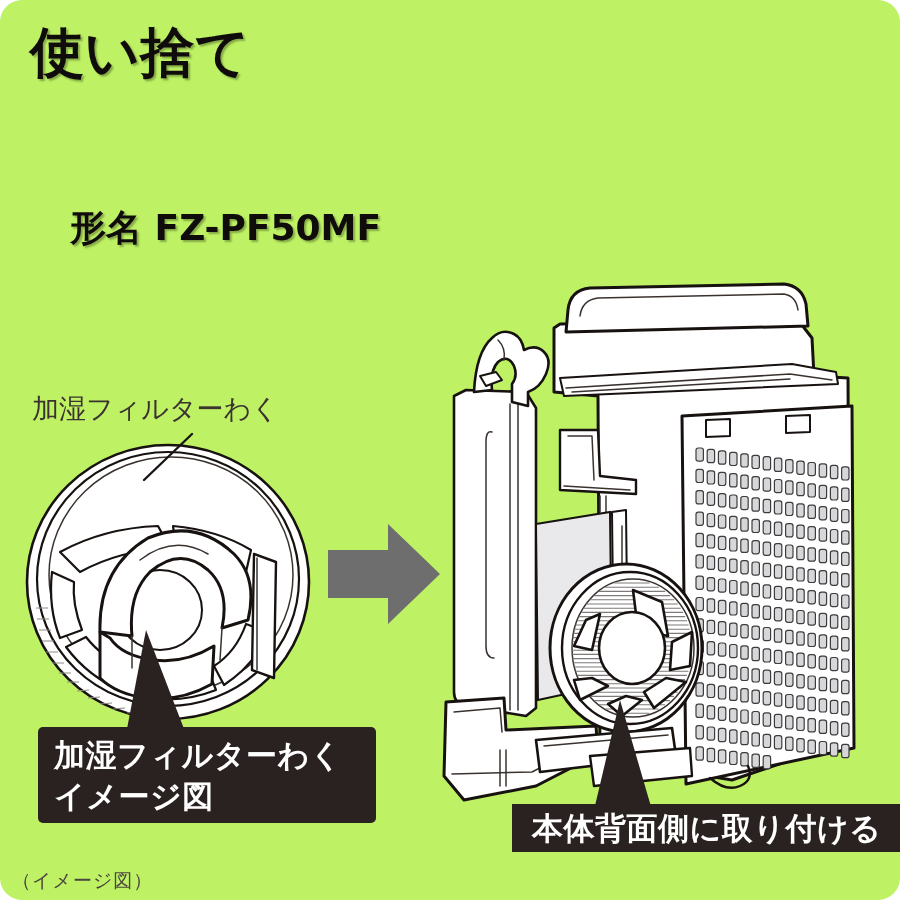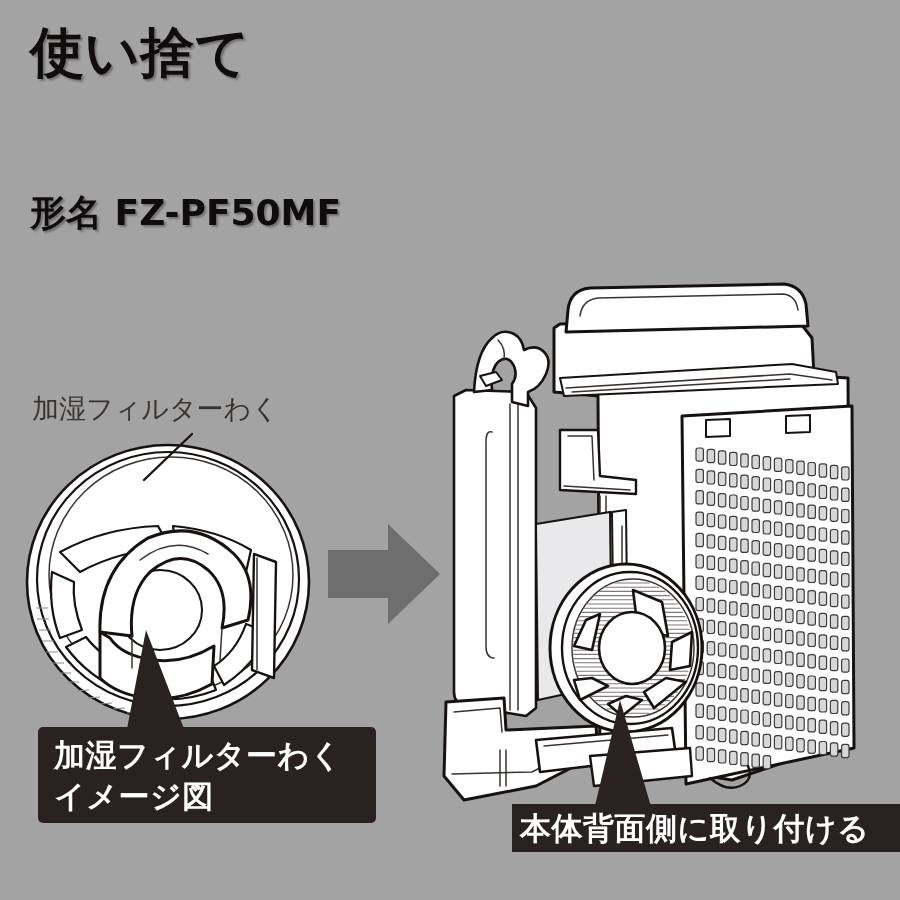--- a/index.html
+++ b/index.html
@@ -3,32 +3,32 @@
 <meta charset="utf-8">
 <title>FZ-PF50MF</title>
 <style>
   html,body{margin:0;padding:0;background:#ffffff;}
   body{
     width:900px;height:900px;overflow:hidden;position:relative;
     font-family:"DejaVu Sans","Liberation Sans",sans-serif;
     color:#14100f;
     -webkit-font-smoothing:antialiased;
   }
-  #stage{position:absolute;inset:0;width:900px;height:900px;background:#a3a3a3;}
+  #stage{position:absolute;inset:0;width:900px;height:900px;background:#bef264;border-radius:22px;}
 
   
   .hd{
     position:absolute;left:30px;
     font-weight:700;color:#100c0b;
     letter-spacing:0.5px;white-space:nowrap;
     text-shadow:2px 2px 2px rgba(0,0,0,0.30);
   }
   #title-line1{top:22px;font-size:54px;line-height:62px;}
   #title-line2{top:120px;font-size:52px;line-height:60px;letter-spacing:-1px;}
-  #model-line{top:191px;font-size:36px;line-height:44px;letter-spacing:0px;}
+  #model-line{top:206px;font-size:36px;line-height:44px;letter-spacing:0px;margin-left:40px;}
 
   
   #frame-label{
     position:absolute;left:32px;top:392px;
     font-size:27px;line-height:34px;font-weight:500;
     color:#3a3330;white-space:nowrap;
   }
   #leader-svg{position:absolute;left:140px;top:430px;}
 
   
@@ -42,21 +42,21 @@
   .callout{
     position:absolute;background:#2a2220;color:#ffffff;
     font-weight:700;box-sizing:border-box;
   }
   #callout-left{
     left:38px;top:727px;width:338px;height:96px;border-radius:5px;
     padding:8px 14px 0 16px;font-size:31px;line-height:41px;letter-spacing:0.5px;
   }
   #callout-right{
     left:512px;top:804px;width:388px;height:48px;
-    padding:3px 0 0 8px;font-size:31px;line-height:42px;letter-spacing:0.5px;
+    padding:3px 0 0 20px;font-size:31px;line-height:42px;letter-spacing:0.5px;
     white-space:nowrap;
   }
 
   
   .art{position:absolute;display:block;}
   #art-left{left:8px;top:432px;}
   #art-arrow{left:326px;top:520px;}
   #art-right{left:440px;top:280px;}
 
   .ln{fill:none;stroke:#171210;stroke-linejoin:round;stroke-linecap:round;}
@@ -445,14 +445,15 @@
     <polygon points="30,0 62,110 4,110" fill="#2a2220"></polygon>
   </svg>
 
   <div class="callout" id="callout-left">
     <div>加湿フィルターわく</div>
     <div>イメージ図</div>
   </div>
 
   <div class="callout" id="callout-right">本体背面側に取り付ける</div>
 
+  <div id="footnote">（イメージ図）</div>
 
 </div>
 
 </body></html>

